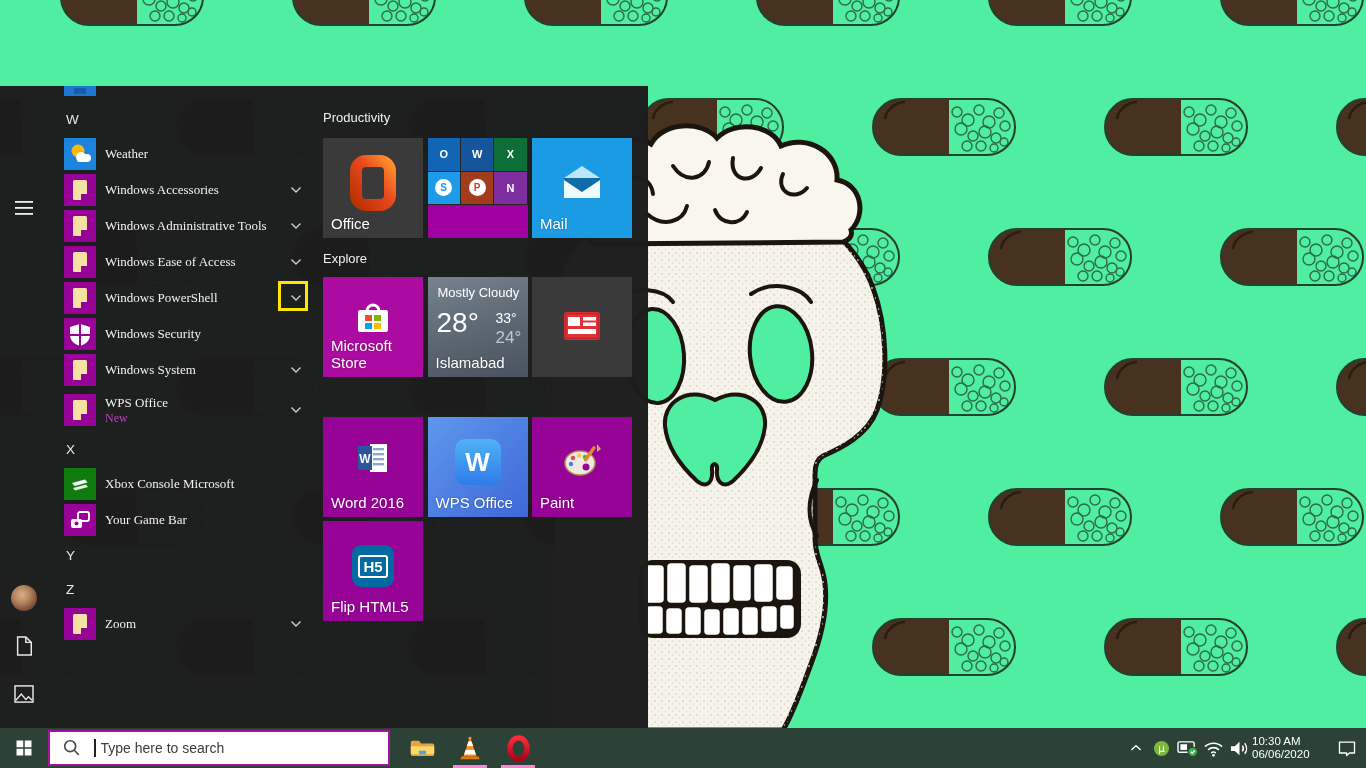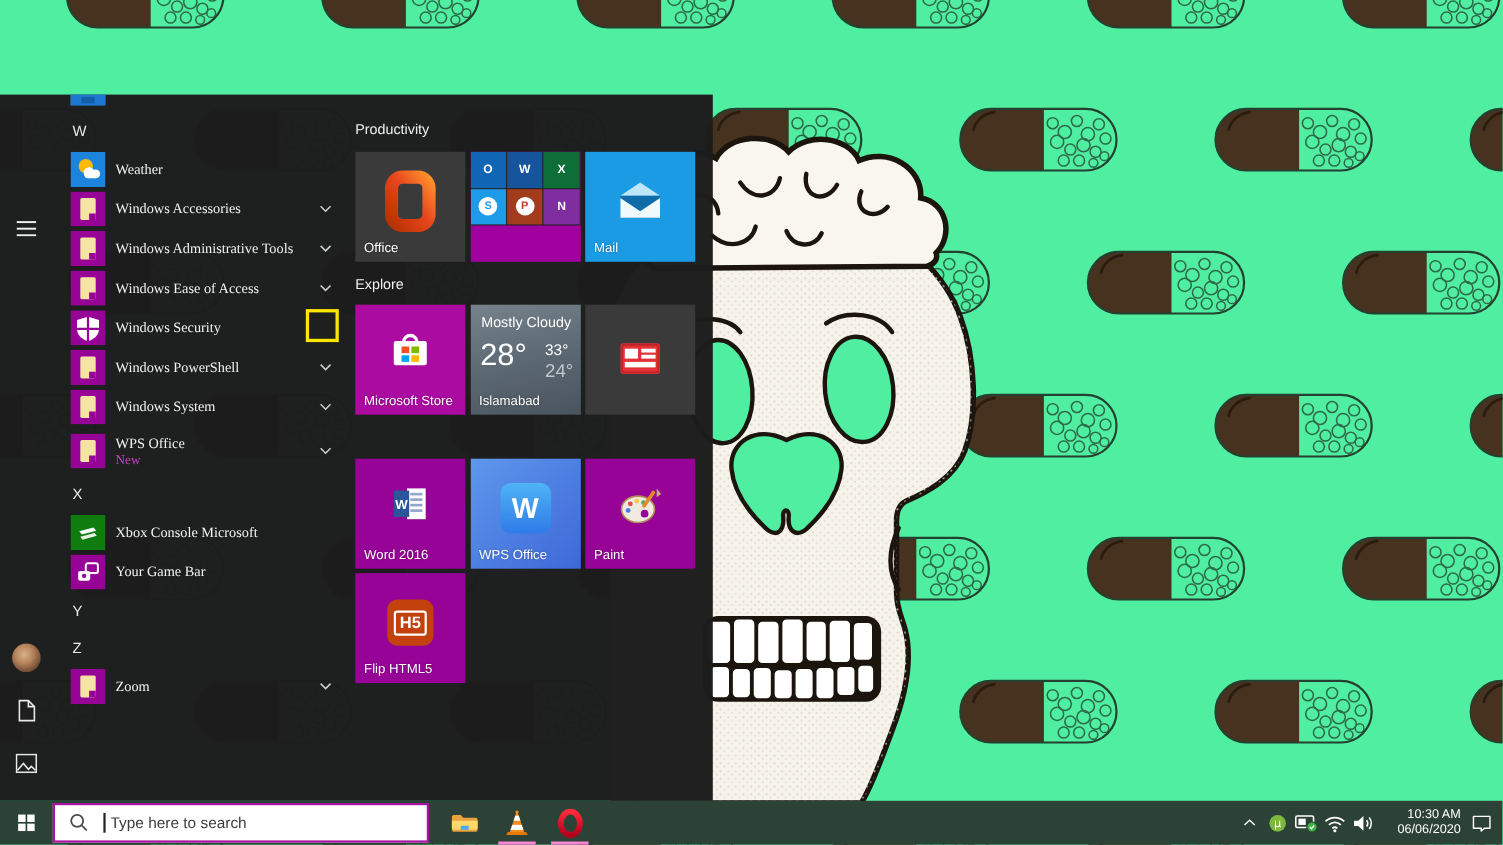--- a/index.html
+++ b/index.html
@@ -23,21 +23,21 @@
   .app-row{height:36px;display:flex;align-items:center;padding-left:16px;cursor:pointer;position:relative;font-family:Liberation Serif, serif;}
   .app-row.tall{height:44px;}
   .app-ico{width:32px;height:32px;flex:0 0 32px;position:relative;overflow:hidden;}
   .app-txt{margin-left:9px;font-size:13px;color:#f2f2f2;line-height:14px;}
   .app-badge{font-size:12px;margin-top:1px;}
   .chev{margin-left:auto;margin-right:14px;display:flex;align-items:center;}
   #chev-highlight{left:278px;top:195px;width:30px;height:30px;border:3px solid #FFE600;box-sizing:border-box;z-index:5;}
   #tiles{left:323px;top:0;width:322px;height:642px;}
   .grp-title{position:absolute;font-size:13px;color:#f0f0f0;}
   .tile{position:absolute;width:100px;height:100px;overflow:hidden;cursor:pointer;}
-  .tile-label{position:absolute;left:8px;bottom:6px;font-size:12px;color:#fff;z-index:3;text-shadow:0 0 2px rgba(0,0,0,.35);}
+  .tile-label{position:absolute;left:8px;bottom:6px;font-size:15px;color:#fff;z-index:3;text-shadow:0 0 2px rgba(0,0,0,.35);}
   .mini{position:absolute;display:flex;align-items:center;justify-content:center;
         font-size:11px;font-weight:bold;color:#fff;}
   .mini .circ{width:17px;height:17px;border-radius:50%;background:#fff;display:flex;align-items:center;justify-content:center;font-size:10px;}
   .wx-cond{position:absolute;left:10px;top:8px;font-size:13px;color:#fff;}
   .wx-temp{position:absolute;left:9px;top:30px;font-size:28px;color:#fff;font-weight:400;}
   .wx-hi{position:absolute;left:68px;top:33px;font-size:14px;color:#fff;}
   .wx-lo{position:absolute;left:68px;top:51px;font-size:17px;color:#bfc7ce;}
   .p3d-grid{position:absolute;left:0;top:9px;width:100px;height:72px;display:grid;
             grid-template-columns:repeat(3,1fr);grid-template-rows:repeat(3,1fr);gap:2px;background:#111;}
   
@@ -46,21 +46,21 @@
   #search-box{left:48px;top:2px;width:342px;height:36px;background:#fff;border:2px solid #A712A0;box-sizing:border-box;display:flex;align-items:center;}
   #search-box svg{margin-left:12px;}
   #caret{width:1.5px;height:18px;background:#222;margin-left:12px;}
   #search-input{border:none;outline:none;flex:1;font-size:14px;color:#3c3c3c;margin-left:3px;
     font-family:"Liberation Sans",sans-serif;background:transparent;}
   #search-input::placeholder{color:#3c3c3c;opacity:1;}
   .tb-app{position:absolute;top:0;width:48px;height:40px;display:flex;align-items:center;justify-content:center;cursor:pointer;}
   .run-ind{position:absolute;bottom:0;left:7px;width:34px;height:3px;background:#FA85D5;}
   #tray{position:absolute;right:0;top:0;height:40px;display:flex;align-items:center;}
   .tray-btn{height:40px;display:flex;align-items:center;justify-content:center;cursor:pointer;width:26px;}
-  #tray-clock{width:76px;text-align:right;color:#fff;font-size:11.5px;line-height:13px;cursor:pointer;}
+  #tray-clock{width:76px;text-align:left;color:#fff;font-size:11.5px;line-height:13px;cursor:pointer;}
   #action-center{width:38px;}
 </style>
 </head>
 <body>
 
 <div id="desktop" class="abs">
   <div id="pills">
       <div class="pill" style="left: 59px; top: -34px;"><svg width="146" height="62" viewBox="0 0 146 62">
       <defs>
             <clipPath id="cap0">
@@ -1385,38 +1385,38 @@
         <span class="app-txt"><span>Windows Ease of Access</span></span>
         <span class="chev">
           <svg width="12" height="8" viewBox="0 0 12 8">
             <polyline points="1.5,1.5 6,6 10.5,1.5" fill="none" stroke="#cfcfcf" stroke-width="1.4"></polyline>
           </svg>
         </span>
       </div>
       <div class="app-row">
         <span class="app-ico"><svg width="32" height="32" viewBox="0 0 32 32">
             <rect width="32" height="32" fill="#970397"></rect>
-            <path d="M16,6 L26,9 V17 C26,23 21,26.5 16,28 C11,26.5 6,23 6,17 V9 Z" fill="#fff"></path>
-            <line x1="16" y1="6" x2="16" y2="28" stroke="#970397" stroke-width="2"></line>
-            <line x1="6" y1="17" x2="26" y2="17" stroke="#970397" stroke-width="2"></line>
-          </svg></span>
-        <span class="app-txt"><span>Windows Security</span></span>
-      </div>
-      <div class="app-row">
-        <span class="app-ico"><svg width="32" height="32" viewBox="0 0 32 32">
-            <rect width="32" height="32" fill="#970397"></rect>
             <rect x="9" y="6" width="14" height="20" rx="1.5" fill="#F5E3A4"></rect>
             <path d="M17,26 v-6 h6 v6 z" fill="#970397"></path>
           </svg></span>
         <span class="app-txt"><span>Windows PowerShell</span></span>
         <span class="chev">
           <svg width="12" height="8" viewBox="0 0 12 8">
             <polyline points="1.5,1.5 6,6 10.5,1.5" fill="none" stroke="#cfcfcf" stroke-width="1.4"></polyline>
           </svg>
         </span>
+      </div>
+      <div class="app-row">
+        <span class="app-ico"><svg width="32" height="32" viewBox="0 0 32 32">
+            <rect width="32" height="32" fill="#970397"></rect>
+            <path d="M16,6 L26,9 V17 C26,23 21,26.5 16,28 C11,26.5 6,23 6,17 V9 Z" fill="#fff"></path>
+            <line x1="16" y1="6" x2="16" y2="28" stroke="#970397" stroke-width="2"></line>
+            <line x1="6" y1="17" x2="26" y2="17" stroke="#970397" stroke-width="2"></line>
+          </svg></span>
+        <span class="app-txt"><span>Windows Security</span></span>
       </div>
       <div class="app-row">
         <span class="app-ico"><svg width="32" height="32" viewBox="0 0 32 32">
             <rect width="32" height="32" fill="#970397"></rect>
             <rect x="9" y="6" width="14" height="20" rx="1.5" fill="#F5E3A4"></rect>
             <path d="M17,26 v-6 h6 v6 z" fill="#970397"></path>
           </svg></span>
         <span class="app-txt"><span>Windows System</span></span>
         <span class="chev">
           <svg width="12" height="8" viewBox="0 0 12 8">
@@ -1560,21 +1560,21 @@
           <circle cx="11" cy="15" r="2.2" fill="#E5484D"></circle>
           <circle cx="17" cy="12.5" r="2.2" fill="#F5C84B"></circle>
           <circle cx="23" cy="14" r="2.2" fill="#57A65A"></circle>
           <circle cx="9" cy="21" r="2.2" fill="#4B7BE5"></circle>
           <rect x="26" y="2" width="3.4" height="18" rx="1.5" fill="#E08A2E" transform="rotate(35 28 11)"></rect>
           <path d="M35,1 l4,5 -4,3 z" fill="#C9A886"></path>
         </svg>
         <span class="tile-label">Paint</span>
       </div>
       <div class="tile" style="left: 0px; top: 435px; background: rgb(151, 3, 151);">
-        <div class="abs" style="left:29px;top:24px;width:42px;height:42px;border-radius:9px;background:#c2410c;display:flex;align-items:center;justify-content:center">
+        <div class="abs" style="left:29px;top:24px;width:42px;height:42px;border-radius:9px;background:#0369a1;display:flex;align-items:center;justify-content:center">
           <span style="color:#fff;font-weight:bold;font-size:15px;border:2px solid #fff;padding:1px 3px;border-radius:3px">H5</span>
         </div>
         <span class="tile-label">Flip HTML5</span>
       </div>
     </div>
 </div>
 
 <div id="taskbar" class="abs">
   <div id="start-btn" class="abs">
     <svg width="18" height="18" viewBox="0 0 24 24">

